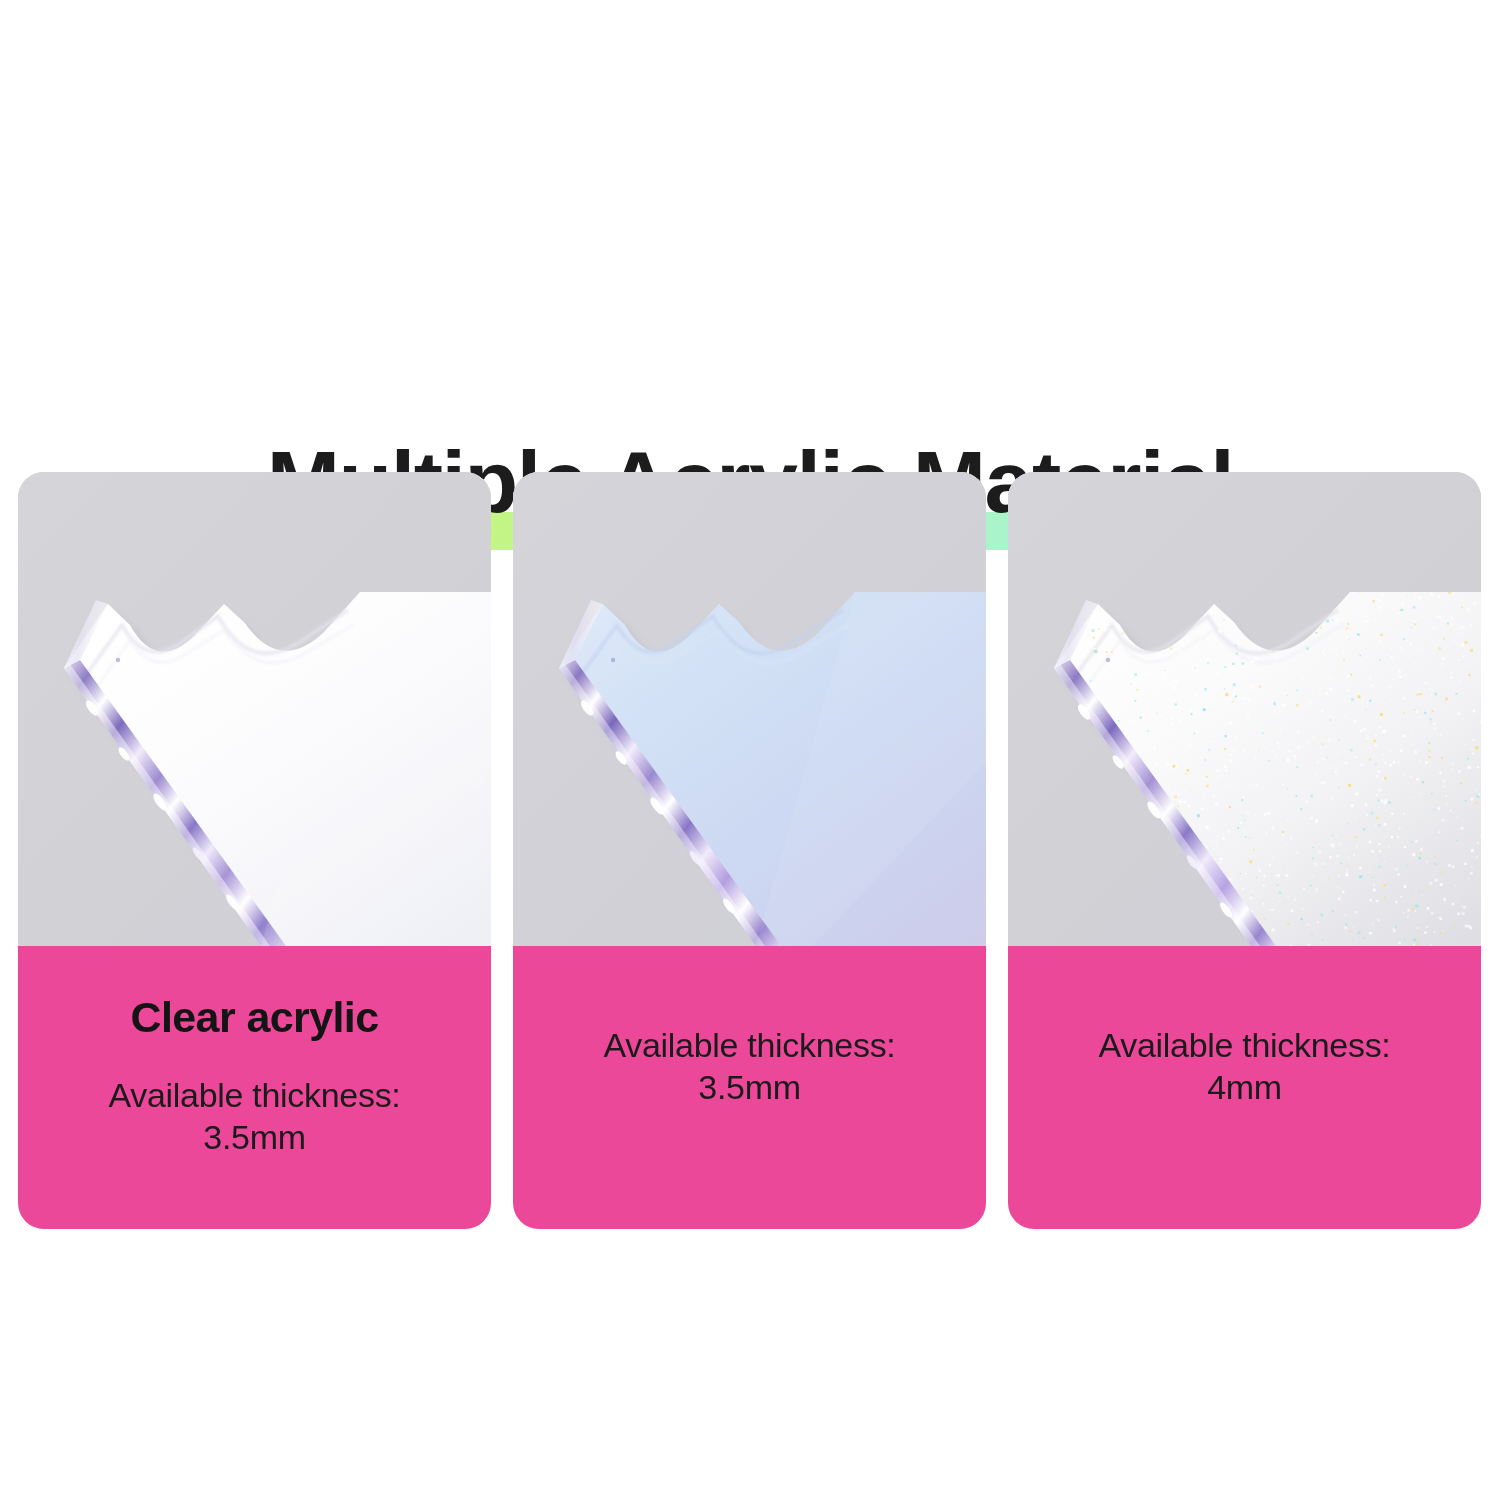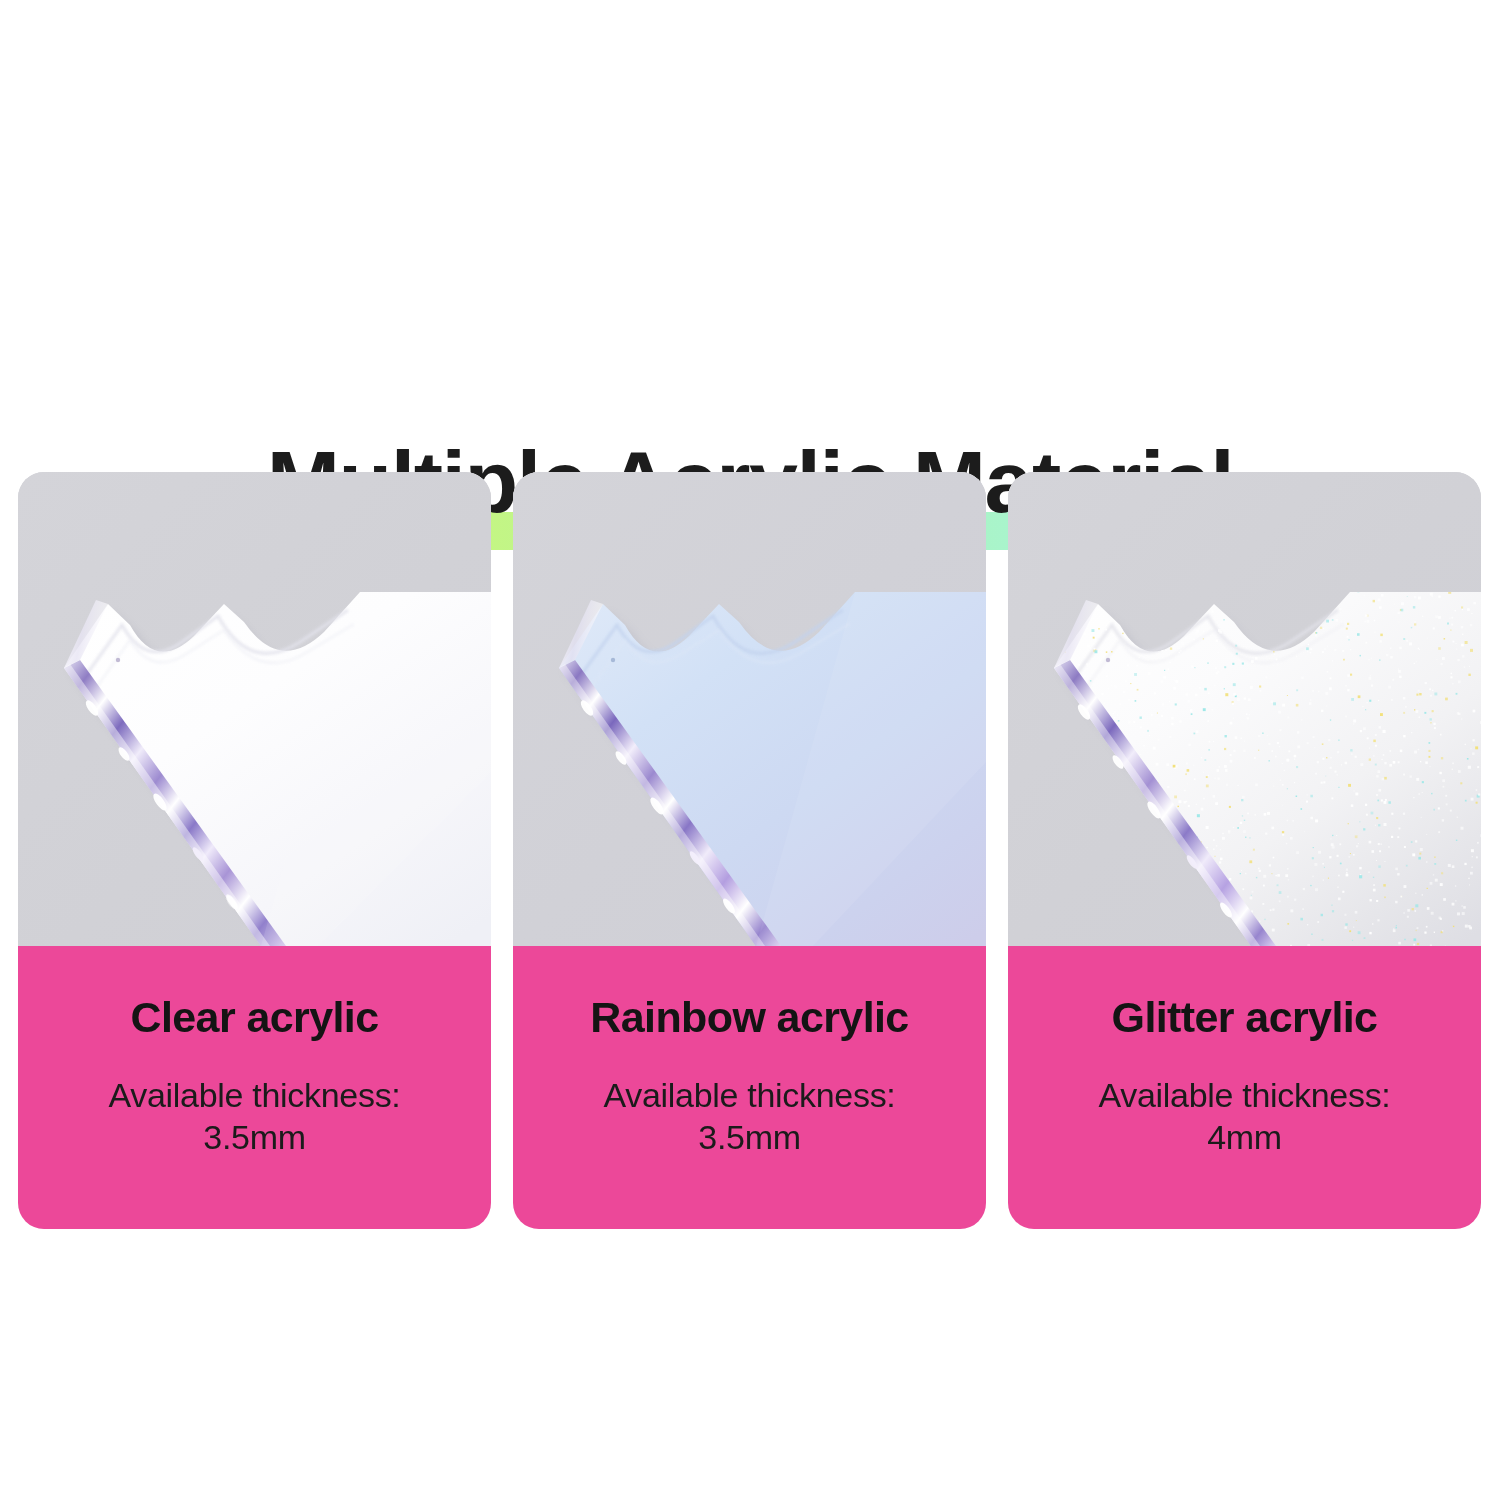--- a/index.html
+++ b/index.html
@@ -277,21 +277,20 @@
             <ellipse cx="182" cy="386" rx="8" ry="3" fill="#f4f0fc" transform="rotate(54 182 386)"></ellipse>
             <ellipse cx="216" cy="434" rx="9" ry="3.5" fill="#ffffff" transform="rotate(54 216 434)"></ellipse>
           </g>
 
           <circle cx="100" cy="188" r="2.2" fill="#9aaed0" opacity="0.8"></circle>
 
           <path d="M342 120 L473 120 L473 290 L300 474 L243 474 Z" fill="#ffffff" opacity="0.08"></path>
         </svg>
       </div>
       <div class="caption">
-        <div class="cap-title">Rainbow acrylic</div>
         <div class="cap-sub">
           <span>Available thickness:</span><br>
           <span>3.5mm</span>
         </div>
       </div>
     </div>
 
     <div class="card">
       <div class="photo">
         <svg viewBox="0 0 473 474" preserveAspectRatio="xMidYMid slice" aria-hidden="true">
@@ -2072,21 +2071,20 @@
             <ellipse cx="110" cy="290" rx="8" ry="3.5" fill="#ffffff" transform="rotate(54 110 290)"></ellipse>
             <ellipse cx="146" cy="338" rx="10" ry="4" fill="#ffffff" transform="rotate(54 146 338)"></ellipse>
             <ellipse cx="184" cy="390" rx="8" ry="3" fill="#f3effb" transform="rotate(54 184 390)"></ellipse>
             <ellipse cx="218" cy="438" rx="9" ry="3.5" fill="#ffffff" transform="rotate(54 218 438)"></ellipse>
           </g>
 
           <circle cx="100" cy="188" r="2.2" fill="#b3aac9" opacity="0.8"></circle>
         </svg>
       </div>
       <div class="caption">
-        <div class="cap-title">Glitter acrylic</div>
         <div class="cap-sub">
           <span>Available thickness:</span><br>
           <span>4mm</span>
         </div>
       </div>
     </div>
 
   </div>
 </div>
 

